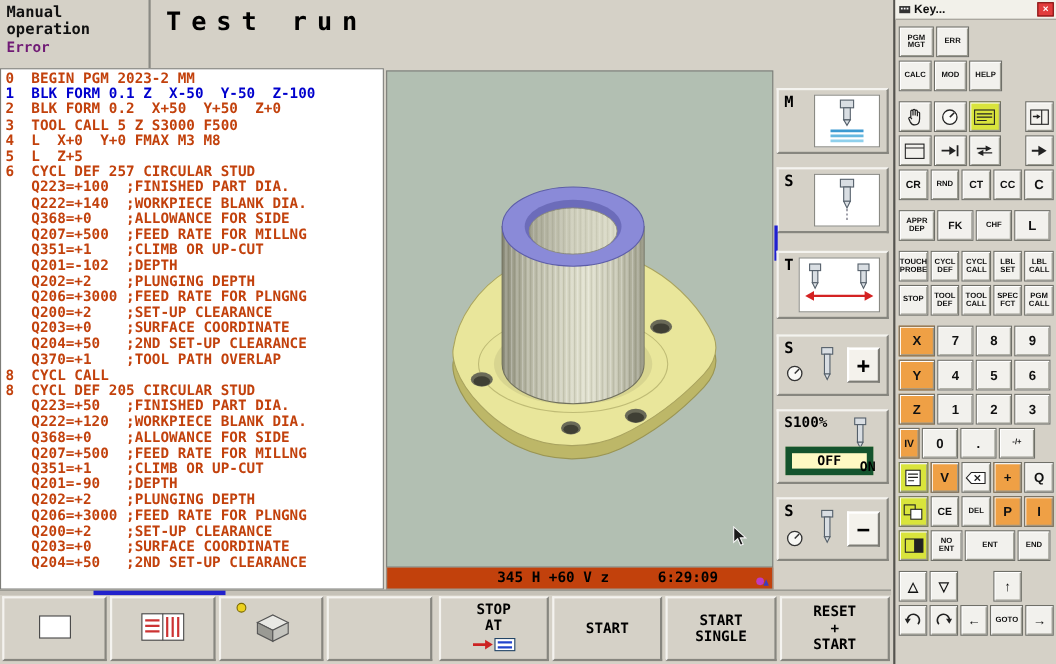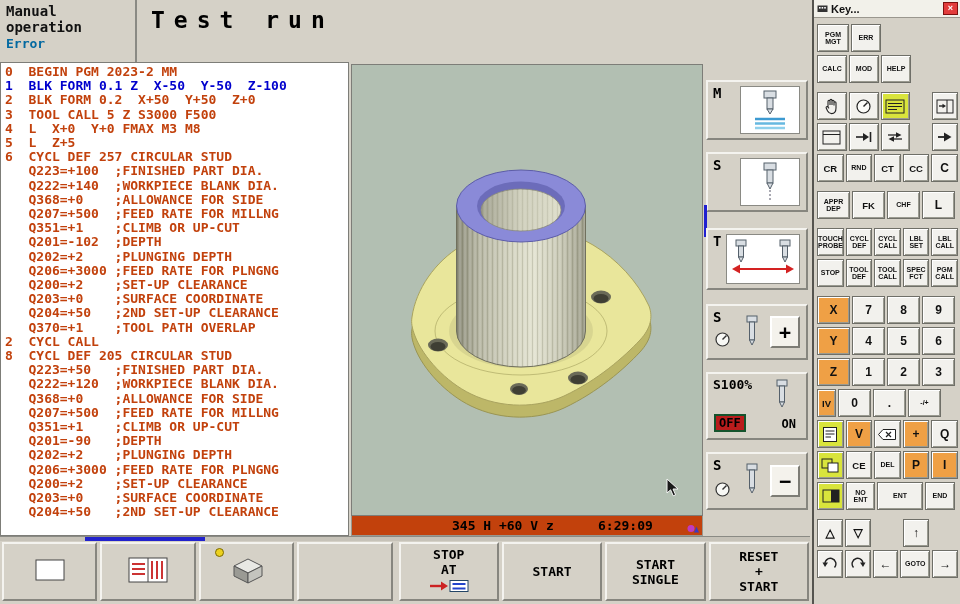--- a/index.html
+++ b/index.html
@@ -2,21 +2,21 @@
 <html><head>
 <meta charset="utf-8">
 <style>
   html,body{margin:0;padding:0;width:960px;height:604px;overflow:hidden}
   *{box-sizing:border-box}
   .screen{position:relative;width:960px;height:604px;background:#d5d1c7;font-family:"DejaVu Sans Mono",monospace;overflow:hidden}
 
   
   .mode-box{position:absolute;left:0;top:0;width:137px;height:62px;border-right:2px solid #8a8a84;padding:3px 6px}
   .mode-line{font:bold 14px/16px "DejaVu Sans Mono",monospace;color:#111}
-  .error-text{font:bold 13px/17px "DejaVu Sans Mono",monospace;color:#0369a1}
+  .error-text{font:bold 13px/17px "DejaVu Sans Mono",monospace;color:#701a75}
   .title-bar{position:absolute;left:137px;top:0;width:675px;height:62px;padding:7px 0 0 14px}
   .main-title{font:bold 23px "DejaVu Sans Mono",monospace;letter-spacing:9px;color:#000;white-space:pre}
 
   
   .program-panel{position:absolute;left:0;top:62px;width:349px;height:474px;background:#fff;border:1px solid #7d7d78;padding:2px 0 0 4px;overflow:hidden}
   .pline{font:bold 13px/14.2px "DejaVu Sans Mono",monospace;white-space:pre;color:#c2410c}
   .pline.hl{color:#0000cd}
 
   
   .gfx{position:absolute;left:351px;top:64px;width:352px;height:452px;background:#b2bfb2;border:1px solid #7d7d78;overflow:hidden}
@@ -25,21 +25,21 @@
   .gfx-status .time{position:absolute;left:246px;top:1px;font:bold 13px/18px "DejaVu Sans Mono",monospace}
   .corner-icon{position:absolute;right:3px;top:3px}
   .cursor{position:absolute;left:666px;top:478px;z-index:30}
 
   
   .spanel{position:absolute;left:706px;width:102px;background:#d5d1c7;border-top:2px solid #f4f3ef;border-left:2px solid #f4f3ef;border-right:2px solid #87867f;border-bottom:2px solid #87867f;cursor:pointer}
   .spanel .plabel{position:absolute;left:5px;top:3px;font:bold 14px "DejaVu Sans Mono",monospace}
   .icon-well{position:absolute;right:6px;top:4px;background:#fff;border:1px solid #8a8a84;display:flex;align-items:center;justify-content:center}
   .pm-box{position:absolute;right:6px;top:50%;transform:translateY(-50%);width:30px;height:32px;background:#f4f2ec;border-top:2px solid #fff;border-left:2px solid #fff;border-right:2px solid #7d7c75;border-bottom:2px solid #7d7c75;font:bold 20px/28px "DejaVu Sans Mono",monospace;text-align:center}
   .blue-marker{position:absolute;left:704px;top:205px;width:3px;height:32px;background:#2020d0}
-  .off-badge{position:absolute;left:6px;bottom:6px;background:#b91c1c;border:2px solid #14532d;font:bold 12px/14px "DejaVu Sans Mono",monospace;padding:0 3px}
+  .off-badge{position:absolute;left:6px;bottom:6px;background:#fef9c3;border:6px solid #14532d;font:bold 12px/14px "DejaVu Sans Mono",monospace;padding:0 23px}
   .on-label{position:absolute;right:10px;bottom:7px;font:bold 12px "DejaVu Sans Mono",monospace}
 
   
   .scrollstrip{position:absolute;left:0;top:536px;width:810px;height:5px;background:#c6c2b8;border-top:1px solid #8a8a84}
   .scrollthumb{position:absolute;left:85px;top:0;width:120px;height:4px;background:#2222cc}
   .softrow{position:absolute;left:0;top:542px;width:812px;height:61px;display:flex;padding-left:2px}
   .softkey{width:96px;height:59px;margin-right:3px;background:#d5d1c7;border-top:2px solid #f4f3ef;border-left:2px solid #f4f3ef;border-right:2px solid #87867f;border-bottom:2px solid #87867f;display:flex;flex-direction:column;align-items:center;justify-content:center;cursor:pointer;position:relative}
   .softkey.right{width:101px}
   .sk-label{font:bold 13px/15px "DejaVu Sans Mono",monospace;text-align:center;white-space:pre-line}
   .sk-icon{margin-top:1px}
@@ -87,21 +87,21 @@
       <div class="pline">   Q368=+0    ;ALLOWANCE FOR SIDE</div>
       <div class="pline">   Q207=+500  ;FEED RATE FOR MILLNG</div>
       <div class="pline">   Q351=+1    ;CLIMB OR UP-CUT</div>
       <div class="pline">   Q201=-102  ;DEPTH</div>
       <div class="pline">   Q202=+2    ;PLUNGING DEPTH</div>
       <div class="pline">   Q206=+3000 ;FEED RATE FOR PLNGNG</div>
       <div class="pline">   Q200=+2    ;SET-UP CLEARANCE</div>
       <div class="pline">   Q203=+0    ;SURFACE COORDINATE</div>
       <div class="pline">   Q204=+50   ;2ND SET-UP CLEARANCE</div>
       <div class="pline">   Q370=+1    ;TOOL PATH OVERLAP</div>
-      <div class="pline">2  CYCL CALL</div>
+      <div class="pline">8  CYCL CALL</div>
       <div class="pline">8  CYCL DEF 205 CIRCULAR STUD</div>
       <div class="pline">   Q223=+50   ;FINISHED PART DIA.</div>
       <div class="pline">   Q222=+120  ;WORKPIECE BLANK DIA.</div>
       <div class="pline">   Q368=+0    ;ALLOWANCE FOR SIDE</div>
       <div class="pline">   Q207=+500  ;FEED RATE FOR MILLNG</div>
       <div class="pline">   Q351=+1    ;CLIMB OR UP-CUT</div>
       <div class="pline">   Q201=-90   ;DEPTH</div>
       <div class="pline">   Q202=+2    ;PLUNGING DEPTH</div>
       <div class="pline">   Q206=+3000 ;FEED RATE FOR PLNGNG</div>
       <div class="pline">   Q200=+2    ;SET-UP CLEARANCE</div>

